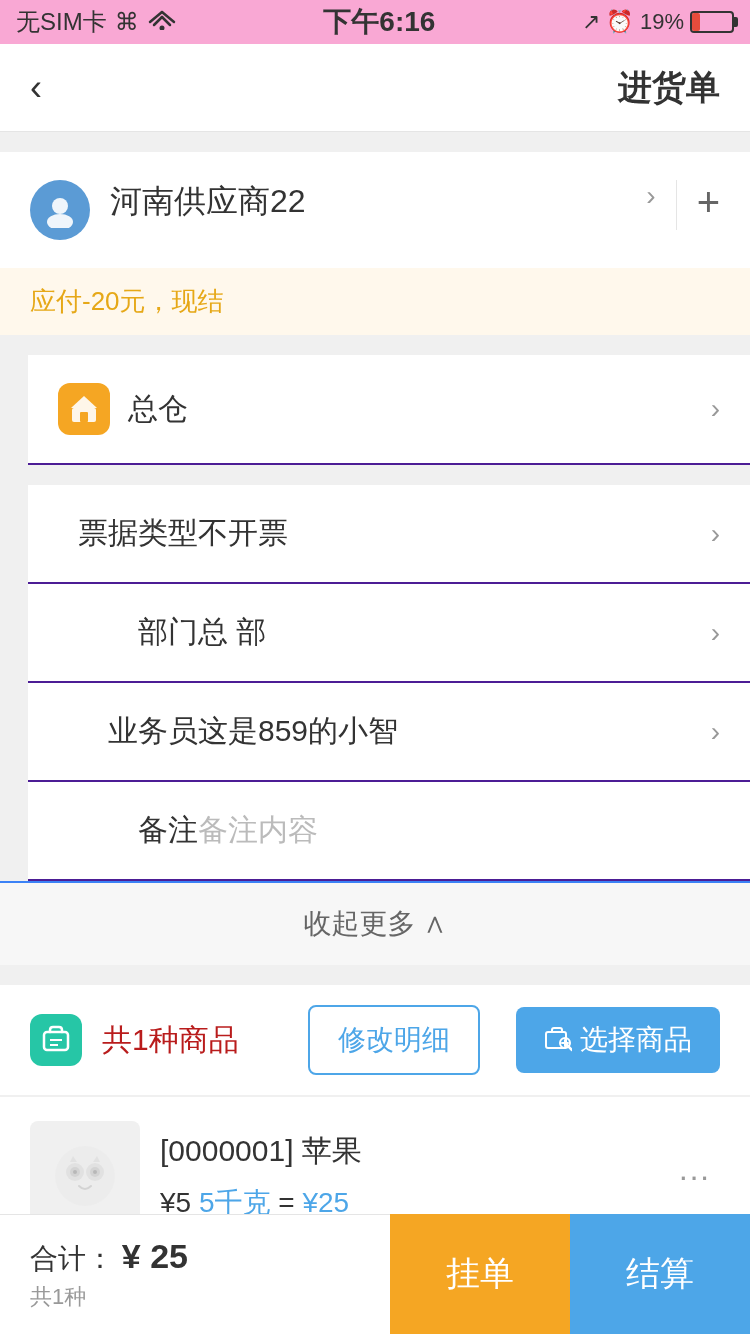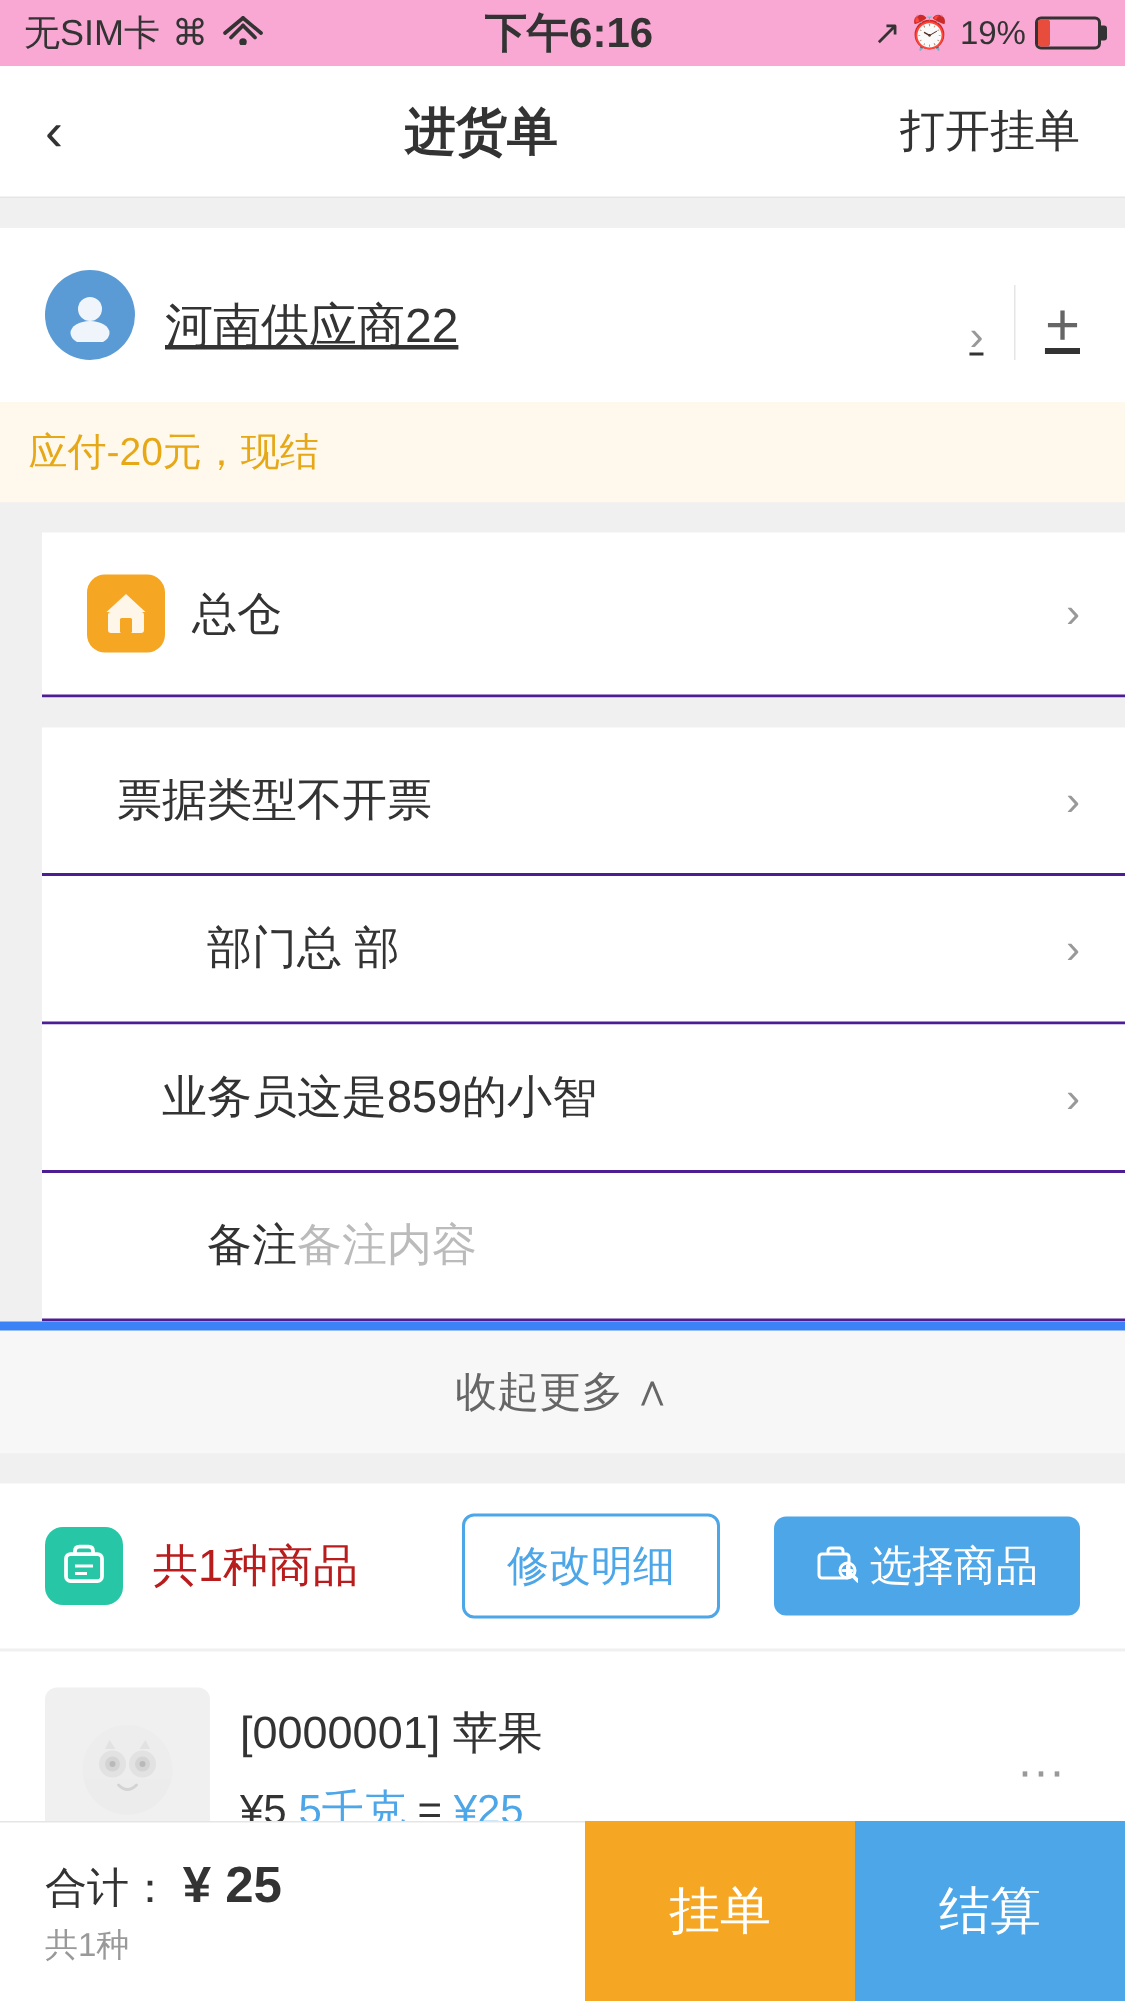--- a/index.html
+++ b/index.html
@@ -59,25 +59,24 @@
 
     
     .card-section {
       background: #fff;
       padding: 0 30px;
     }
 
     
     .supplier-row {
       display: flex;
-      align-items: flex-end;
+      align-items: flex-start;
       padding: 28px 0;
       border-bottom: none;
       cursor: pointer;
-      text-decoration: underline;
     }
     .supplier-avatar {
       width: 60px; height: 60px;
       background: #5b9bd5;
       border-radius: 50%;
       display: flex; align-items: center; justify-content: center;
       color: #fff;
       font-size: 30px;
       margin-right: 20px;
       flex-shrink: 0;
@@ -99,21 +98,21 @@
     }
     .add-btn {
       font-size: 40px;
       color: #666;
       cursor: pointer;
     }
 
     
     .notice-bar {
       background: #fff8ec;
-      padding: 16px 19px;
+      padding: 16px 30px;
       font-size: 26px;
       color: #e6a817;
     }
 
     
     .row-item {
       background: #fff;
       display: flex;
       align-items: center;
       padding: 28px 30px;
@@ -148,21 +147,21 @@
     }
 
     
     .collapse-bar {
       background: #f7f7f7;
       text-align: center;
       padding: 22px 0;
       font-size: 28px;
       color: #666;
       cursor: pointer;
-      border-top: 6px solid #3b82f6;
+      border-top: 2px solid #3b82f6;
     }
 
     
     .product-toolbar {
       background: #fff;
       display: flex;
       align-items: center;
       padding: 20px 30px;
       gap: 20px;
       border-bottom: 1px solid #f0f0f0;
@@ -320,21 +319,20 @@
     <span>19%</span>
     <span class="battery-icon">
       <div class="battery-fill"></div>
     </span>
   </div>
 </div>
 
 <div class="nav-bar">
   <span class="nav-back">‹</span>
   <span class="nav-title">进货单</span>
-  <span class="nav-action">打开挂单</span>
 </div>
 
 <div class="section-gap"></div>
 
 <div class="card-section">
   <div class="supplier-row">
     <div class="supplier-avatar">
       <svg width="36" height="36" viewBox="0 0 36 36">
         <circle cx="18" cy="14" r="8" fill="#fff" opacity="0.9"></circle>
         <ellipse cx="18" cy="30" rx="13" ry="8" fill="#fff" opacity="0.9"></ellipse>

